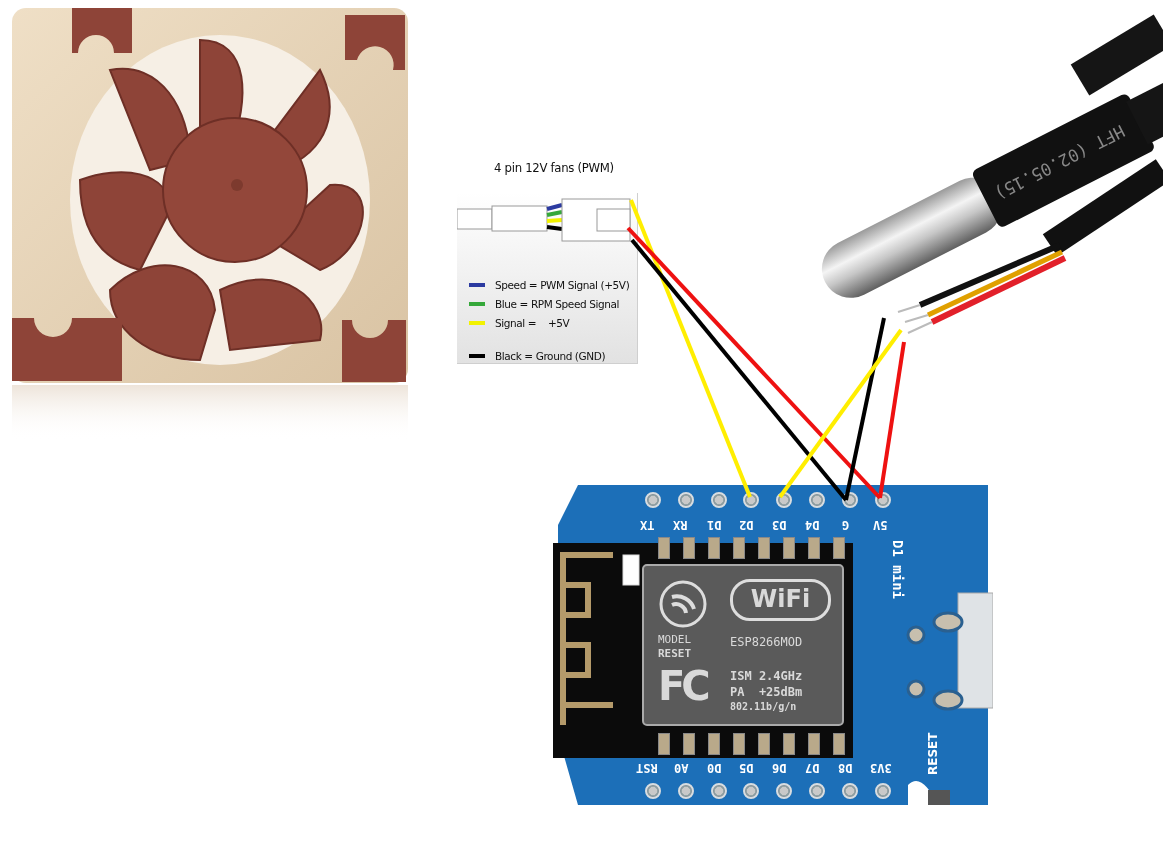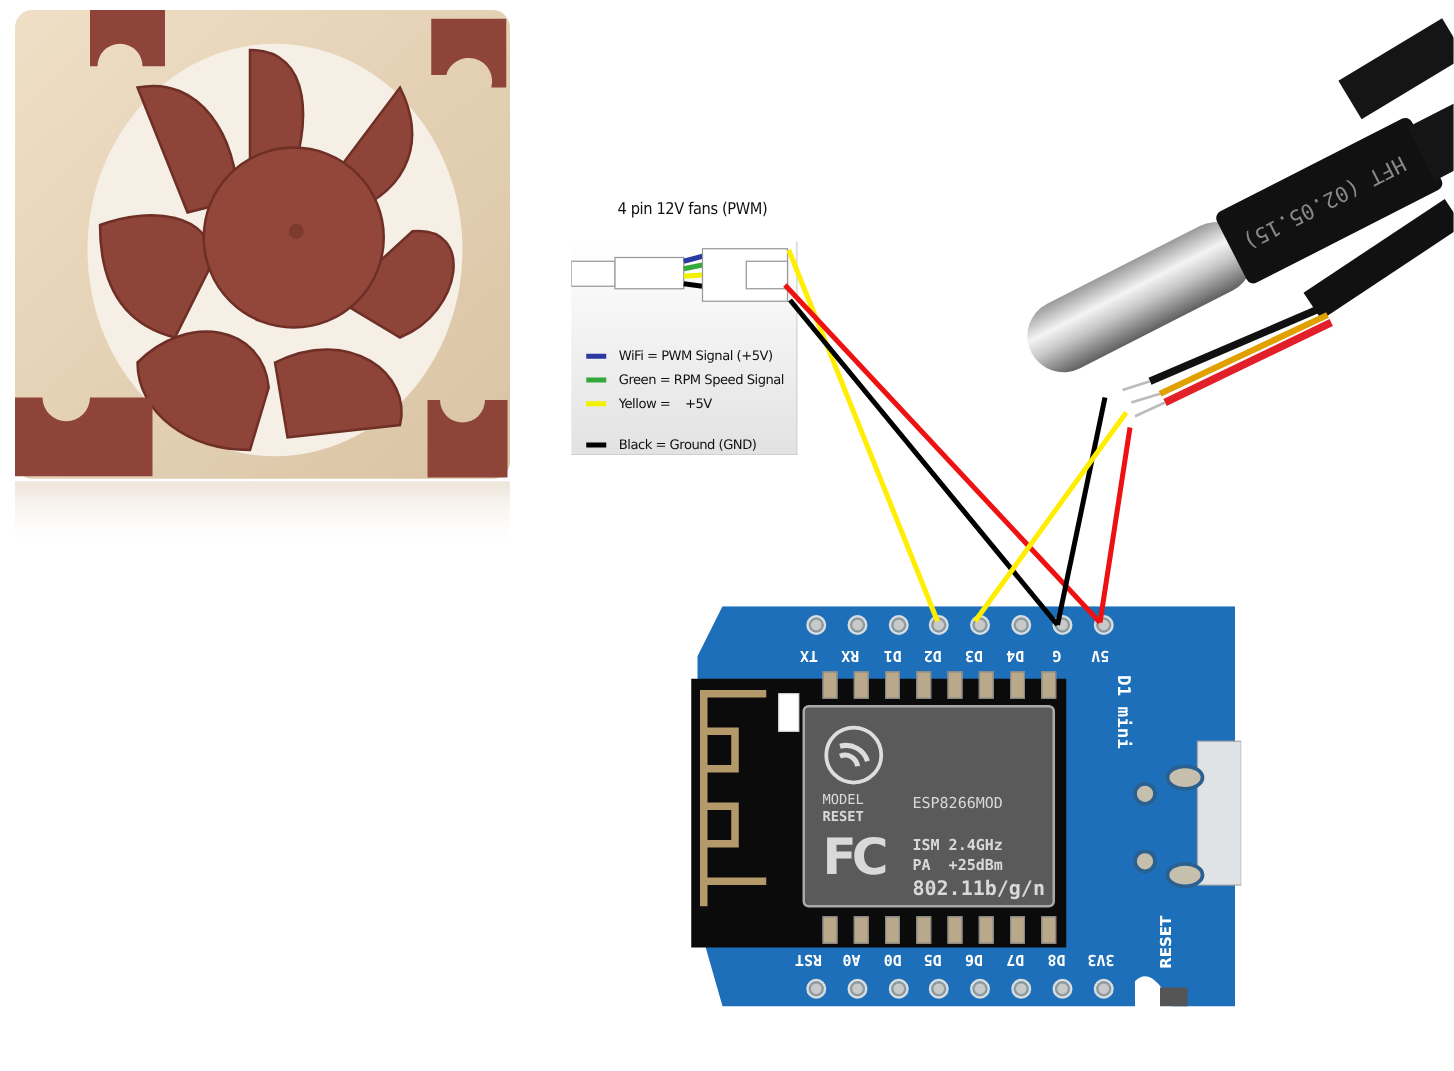--- a/index.html
+++ b/index.html
@@ -85,29 +85,29 @@
     <rect x="35" y="13" width="55" height="25" fill="#fff" stroke="#999"></rect>
     <path d="M90 16 L105 12" stroke="#2b3aa0" stroke-width="4"></path>
     <path d="M90 22 L105 19" stroke="#35a83a" stroke-width="4"></path>
     <path d="M90 28 L105 27" stroke="#f2f200" stroke-width="4"></path>
     <path d="M90 34 L105 36" stroke="#000" stroke-width="4"></path>
     <rect x="105" y="6" width="68" height="42" fill="#fff" stroke="#999"></rect>
     <rect x="140" y="16" width="33" height="22" fill="#fff" stroke="#999"></rect>
   </svg>
   <div class="legend-row" style="top:84px">
     <span class="swatch" style="background:#2b3aa0"></span>
-    <span>WiFi = PWM Signal (+5V)</span>
+    <span>Speed = PWM Signal (+5V)</span>
   </div>
   <div class="legend-row" style="top:103px">
     <span class="swatch" style="background:#35a83a"></span>
-    <span>Green = RPM Speed Signal</span>
+    <span>Blue = RPM Speed Signal</span>
   </div>
   <div class="legend-row" style="top:122px">
     <span class="swatch" style="background:#f2f200"></span>
-    <span style="white-space:pre">Yellow =    +5V</span>
+    <span style="white-space:pre">Signal =    +5V</span>
   </div>
   <div class="legend-row" style="top:155px">
     <span class="swatch" style="background:#000"></span>
     <span>Black = Ground (GND)</span>
   </div>
 </div>
 
 <div class="abs" style="left:548px;top:485px;width:445px;height:325px;">
   <svg style="position:absolute;left:0;top:0" width="445" height="325">
     <path d="M30 0 H440 V320 H390 C380 300 370 290 360 300 V320 H30 L10 250 V40 Z" fill="#1c6fb8"></path>
@@ -180,27 +180,28 @@
   <div class="pad" style="left:210px;top:248px"></div>
   <div class="pad" style="left:235px;top:248px"></div>
   <div class="pad" style="left:260px;top:248px"></div>
   <div class="pad" style="left:285px;top:248px"></div>
 
   <div style="position:absolute;left:100px;top:88px;width:190px;height:150px;color:#d9d9d9;font-family:'DejaVu Sans Mono',monospace;">
     <svg style="position:absolute;left:10px;top:6px" width="50" height="50">
       <circle cx="25" cy="25" r="22" fill="none" stroke="#ddd" stroke-width="3"></circle>
       <path d="M14 18 A18 18 0 0 1 36 30 M14 26 A10 10 0 0 1 28 34" stroke="#ddd" stroke-width="4" fill="none"></path>
     </svg>
+    <div style="position:absolute;left:82px;top:6px;width:95px;height:36px;border:3px solid #ddd;border-radius:20px;font:bold 24px 'DejaVu Sans',sans-serif;text-align:center;line-height:34px;">WiFi</div>
     <div style="position:absolute;left:10px;top:60px;font-size:11px;font-weight:normal">MODEL</div>
     <div style="position:absolute;left:10px;top:74px;font-size:11px;font-weight:bold">RESET</div>
     <div style="position:absolute;left:82px;top:62px;font-size:12px;font-weight:normal">ESP8266MOD</div>
     <div style="position:absolute;left:10px;top:90px;font:bold 40px 'DejaVu Sans',sans-serif;letter-spacing:-4px">FC</div>
     <div style="position:absolute;left:82px;top:96px;font-size:12px;font-weight:bold">ISM 2.4GHz</div>
     <div style="position:absolute;left:82px;top:112px;font-size:12px;font-weight:bold;white-space:pre">PA  +25dBm</div>
-    <div style="position:absolute;left:82px;top:128px;font-size:16px;font-weight:bold">802.11b/g/n</div>
+    <div style="position:absolute;left:82px;top:128px;font-size:10px;font-weight:bold">802.11b/g/n</div>
   </div>
 
   <div style="position:absolute;left:358px;top:55px;color:#fff;font:bold 14px 'DejaVu Sans Mono',monospace;transform:rotate(90deg);transform-origin:left top;white-space:nowrap;">D1 mini</div>
   <div style="position:absolute;left:378px;top:290px;color:#fff;font:bold 12px 'DejaVu Sans',sans-serif;transform:rotate(-90deg);transform-origin:left top;">RESET</div>
 </div>
 
 <svg class="abs" style="left:0;top:0;pointer-events:none" width="1163" height="857">
   <line x1="631" y1="200" x2="750" y2="497" stroke="#ffee00" stroke-width="4"></line>
   <line x1="628" y1="228" x2="880" y2="498" stroke="#ee1111" stroke-width="4"></line>
   <line x1="632" y1="240" x2="846" y2="500" stroke="#000" stroke-width="4"></line>

